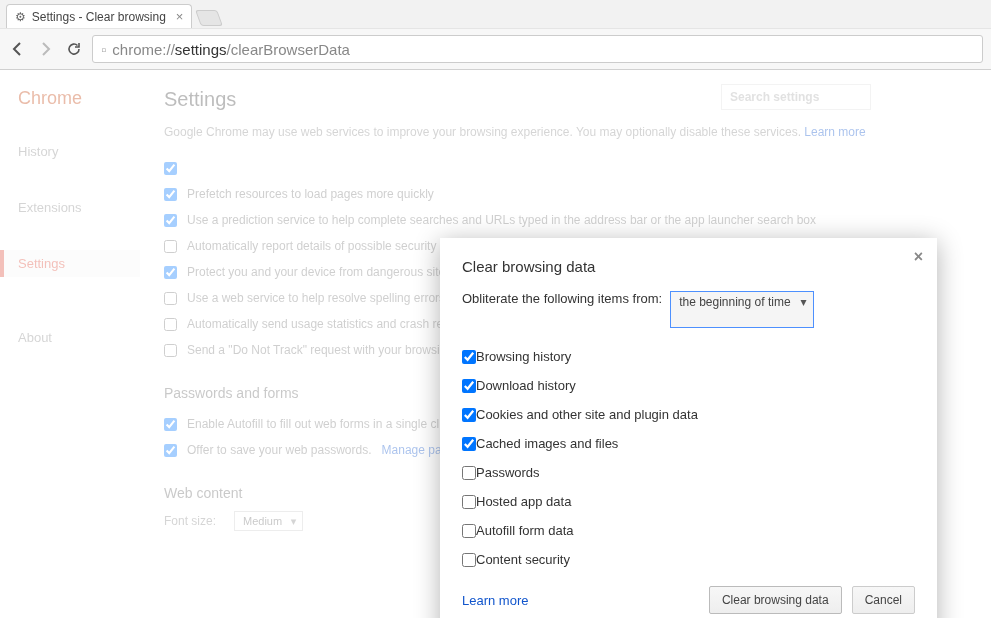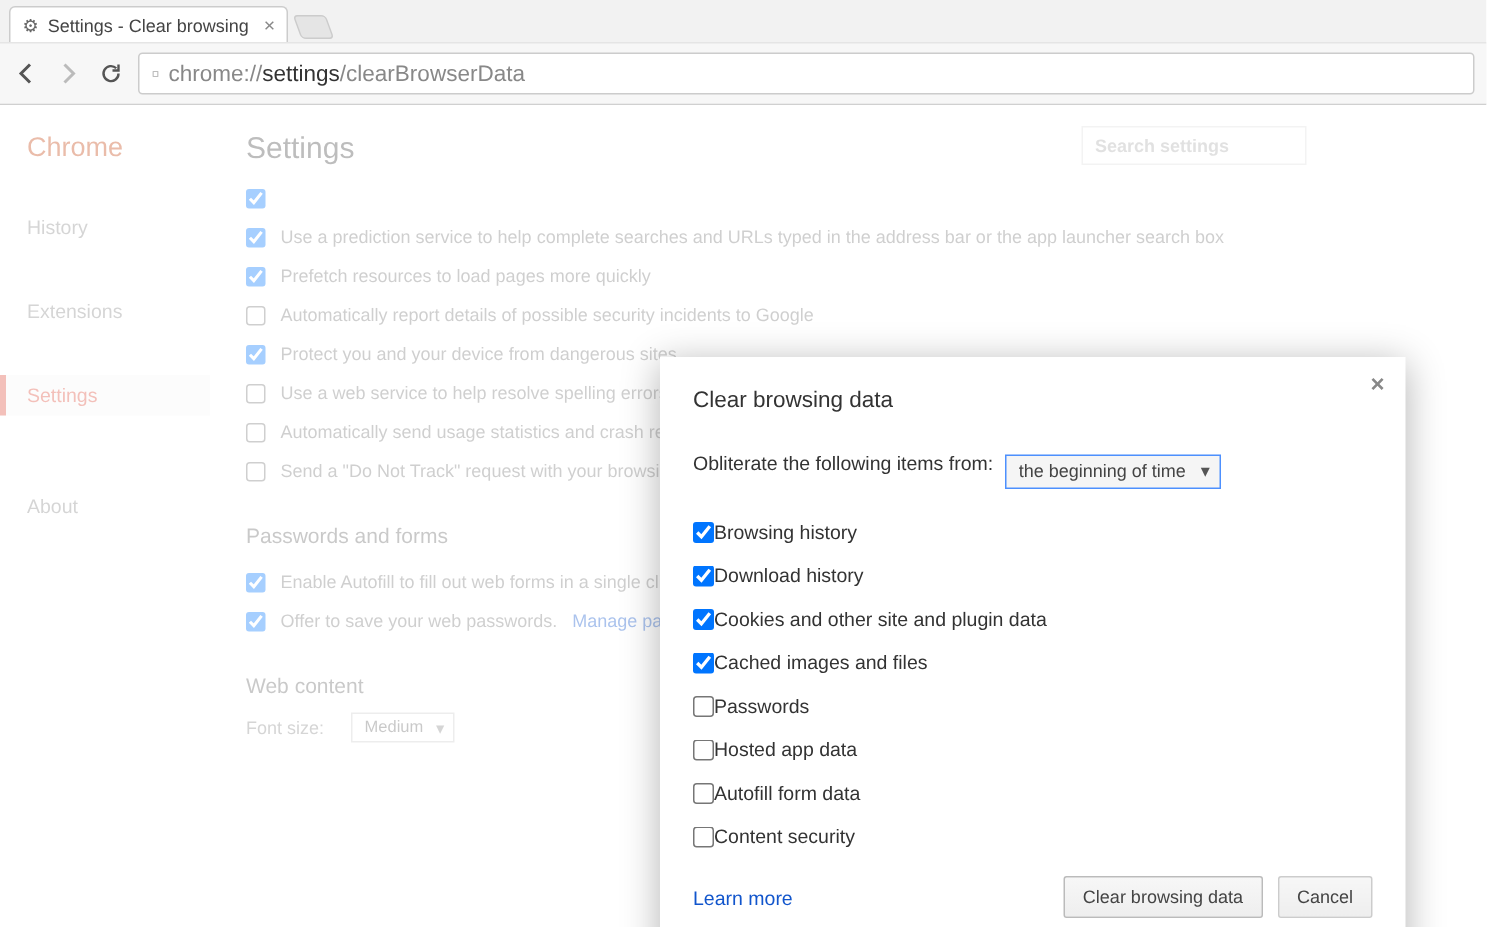--- a/index.html
+++ b/index.html
@@ -40,22 +40,22 @@
   .section-h { font-size: 14px; color: #666; margin: 22px 0 10px; }
   .fontrow { display:flex; align-items:center; gap: 18px; font-size:12px; color:#888; }
   .fakeselect { border:1px solid #ccc; padding:3px 20px 3px 8px; font-size:11px; color:#666; position:relative; }
   .fakeselect::after { content:"▾"; position:absolute; right:6px; color:#888; }
   
   
   .dialog { position: absolute; top: 168px; left: 440px; width: 497px; background: #fff; box-shadow: 0 4px 24px rgba(0,0,0,0.3); z-index: 10; font-size: 13px; color: #333; }
   .dialog-body { padding: 20px 22px 16px; }
   .dialog-close { position: absolute; top: 10px; right: 14px; font-size: 16px; color: #888; cursor: pointer; font-weight: bold; }
   .dialog-title { font-size: 15px; color: #333; margin-bottom: 16px; }
-  .oblit-row { display: flex; align-items: center; gap: 8px; font-size: 13px; margin-bottom: 14px; }
-  .time-select { border: 1px solid #4d90fe; padding: 3px 22px 4px 8px; font-size: 12px; color: #444; position: relative; background: #f5f5f5; margin-top: 12px; }
+  .oblit-row { display: flex; align-items: flex-start; gap: 8px; font-size: 13px; margin-bottom: 14px; }
+  .time-select { border: 1px solid #4d90fe; padding: 3px 22px 18px 8px; font-size: 12px; color: #444; position: relative; background: #f5f5f5; }
   .time-select::after { content:"▾"; position:absolute; right:6px; color:#555; }
   .dlg-check { display:flex; align-items:center; padding: 7px 0; font-size:13px; color:#333; }
   .dlg-check input { width:14px; height:14px; }
   .dlg-learn { color:#1155cc; text-decoration:none; font-size:13px; }
   .dlg-buttons { display:flex; justify-content:flex-end; gap:10px; margin-top:12px; align-items:center; }
   .dlg-buttons .spacer { flex:1; }
   .btn { border:1px solid #ccc; background:linear-gradient(#f7f7f7,#eee); padding:6px 12px; font-size:12px; color:#444; cursor:pointer; border-radius:2px; }
   .btn.primary { border-color:#bbb; }
   .dlg-foot { background:#f5f5f5; border-top:1px solid #e5e5e5; padding:14px 22px; font-size:12px; color:#777; line-height:1.5; }
   
@@ -111,31 +111,34 @@
         <div class="sidebar-gap"></div>
         <div class="sidebar-item">About</div>
       </div>
   </div>
 
   <div class="main" style="position:relative;">
     <h1>Settings</h1>
     <div class="search-settings">
         <span>Search settings</span>
       </div>
+    <p class="intro">
+      <span>Google Chrome may use web services to improve your browsing experience. You may optionally disable these services. </span><a href="#">Learn more</a>
+    </p>
     <div id="priv-checks">
         <div class="check-row">
           <input type="checkbox" checked="" style="">
         </div>
         <div class="check-row">
           <input type="checkbox" checked="" style="">
+          <span>Prefetch resources to load pages more quickly</span>
+        </div>
+        <div class="check-row">
+          <input type="checkbox" checked="" style="">
           <span>Use a prediction service to help complete searches and URLs typed in the address bar or the app launcher search box</span>
-        </div>
-        <div class="check-row">
-          <input type="checkbox" checked="" style="">
-          <span>Prefetch resources to load pages more quickly</span>
         </div>
         <div class="check-row">
           <input type="checkbox" style="">
           <span>Automatically report details of possible security incidents to Google</span>
         </div>
         <div class="check-row">
           <input type="checkbox" checked="" style="">
           <span>Protect you and your device from dangerous sites</span>
         </div>
         <div class="check-row">

